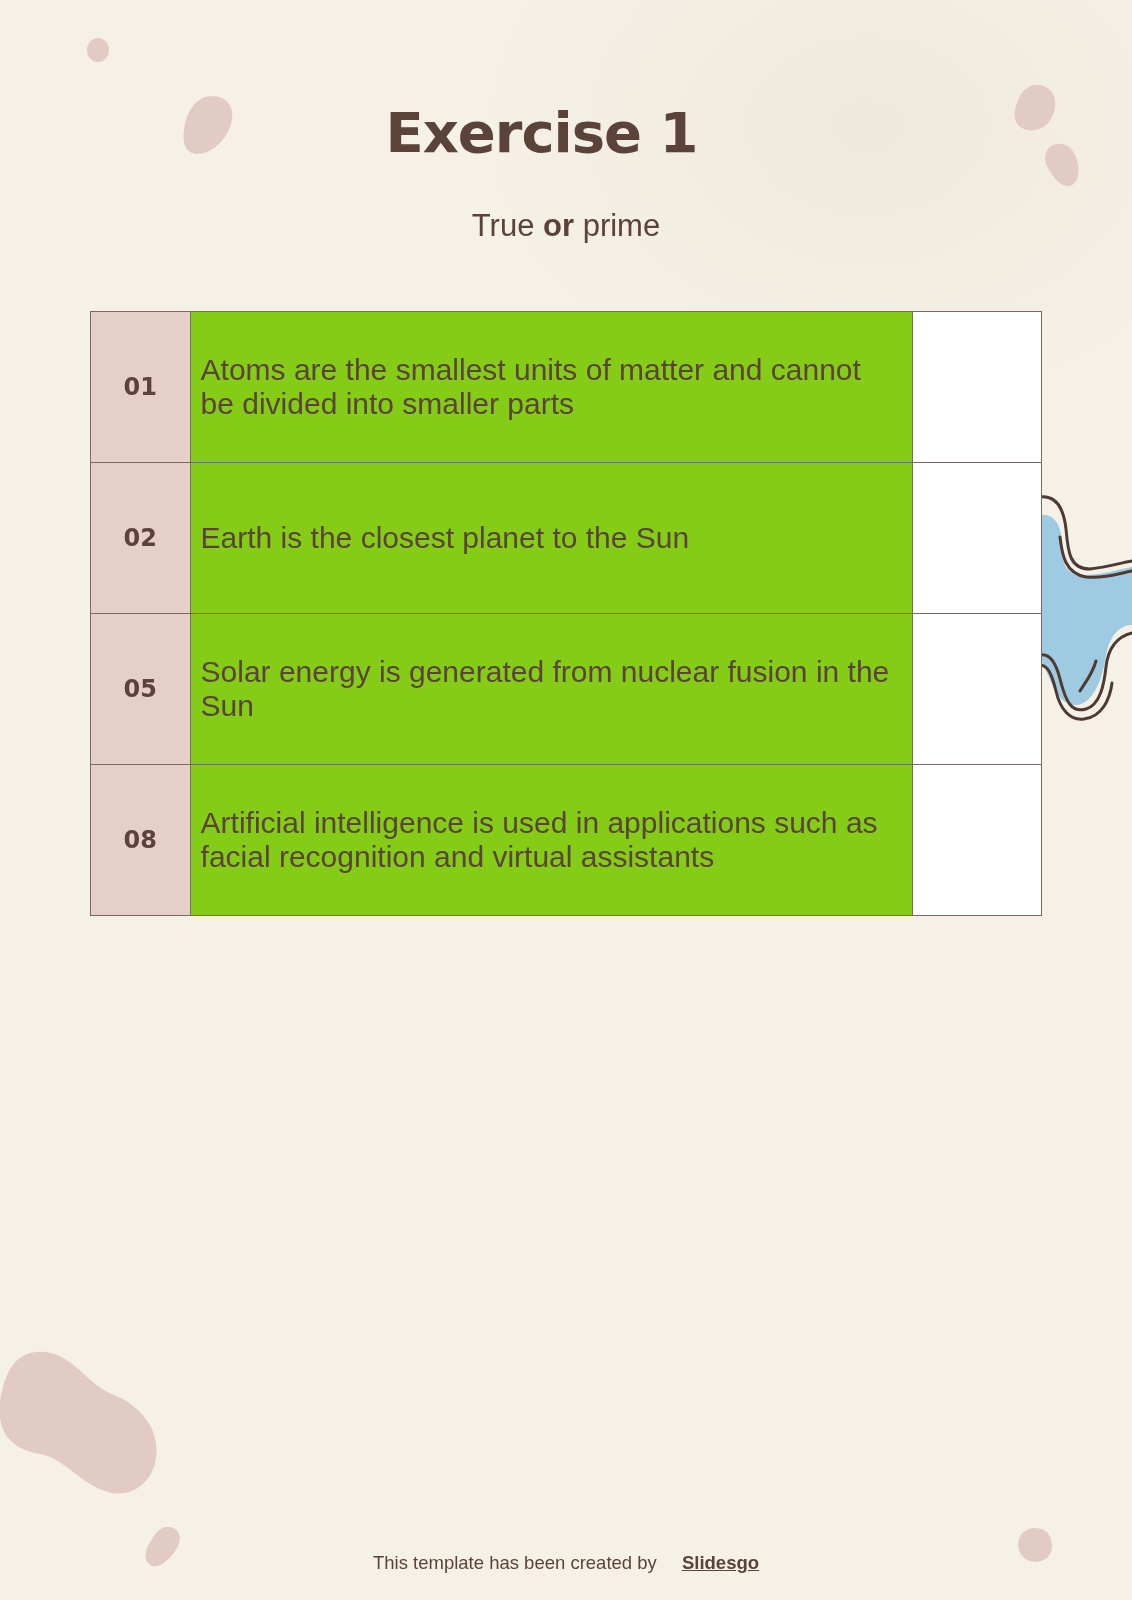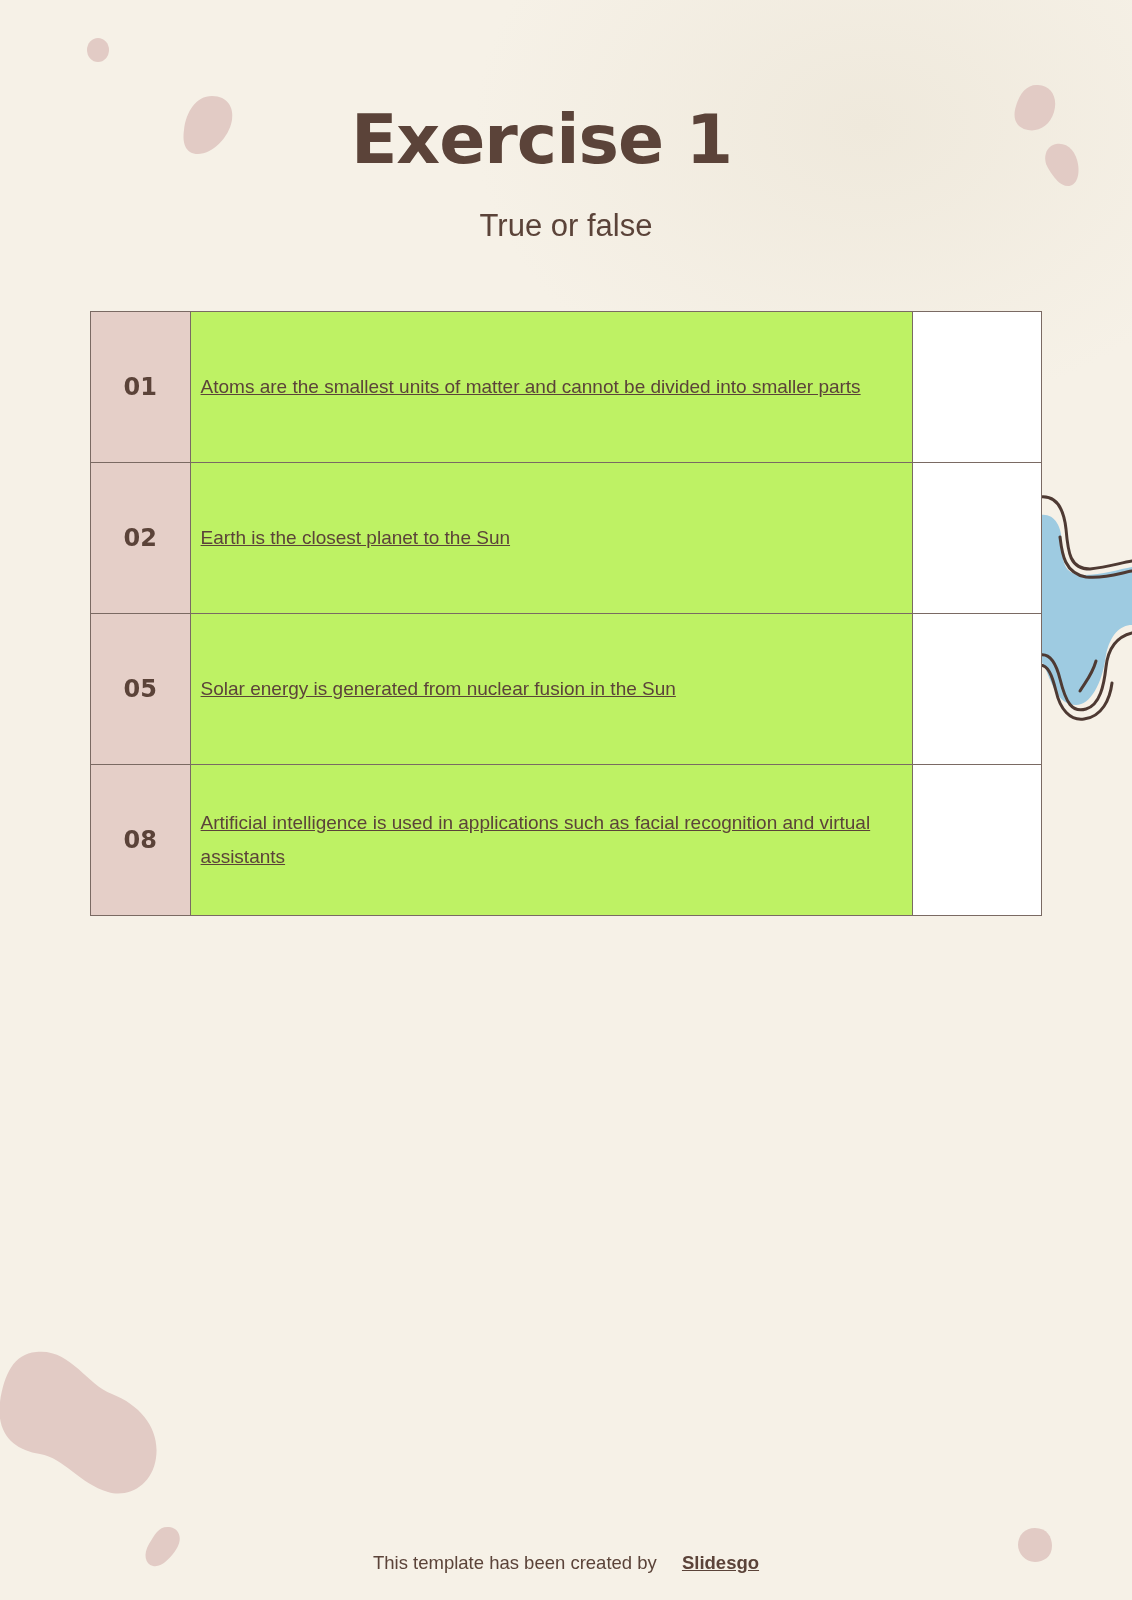--- a/index.html
+++ b/index.html
@@ -2,33 +2,33 @@
 <html><head>
 <meta charset="utf-8">
 <style>
   html, body { margin:0; padding:0; }
   body { width:1132px; height:1600px; position:relative; overflow:hidden;
     background:#f6f1e7; font-family:"Liberation Sans", sans-serif; color:#5b4339; }
   .bg-wash { position:absolute; left:470px; top:0; width:662px; height:420px;
     background:radial-gradient(ellipse at 60% 30%, #efe9dc 0%, rgba(239,233,220,0) 70%); }
   .blob { position:absolute; }
   .title { position:absolute; left:0; width:1083px; top:100px; text-align:center;
-    font-family:"DejaVu Sans", sans-serif; font-weight:bold; font-size:68px;
+    font-family:"DejaVu Sans", sans-serif; font-weight:bold; font-size:56px;
     letter-spacing:-1px; color:#5b4339; }
   .subtitle { position:absolute; left:0; width:1132px; top:208px; text-align:center;
     font-size:31px; color:#5b4339; }
   .subtitle b { font-weight:normal; }
-  .subtitle .or { font-weight:normal; }
+  .subtitle .or { font-weight:bold; }
   table.quiz { position:absolute; left:90px; top:311px; width:952px;
     border-collapse:collapse;padding-left:32px; }
   table.quiz td { border:1.5px solid #7a6a63; height:150px; padding:0; }
   td.num { width:99px; background:#e5cfc8; text-align:center;
     font-family:"DejaVu Sans", sans-serif; font-weight:bold; font-size:24px; color:#5b4339; }
-  td.stmt { width:705px; background:#bef264; font-size:19px; line-height:34px;
-    padding:0 10px !important; color:#5b4339;text-decoration:underline; }
+  td.stmt { width:705px; background:#84cc16; font-size:30px; line-height:34px;
+    padding:0 10px !important; color:#5b4339; }
   td.ans { width:129px; background:#ffffff; }
   .footer { position:absolute; left:0; width:1132px; top:1552px; text-align:center;
     font-size:18.5px; color:#5b4339; }
   .footer a { font-weight:bold; color:#5b4339; text-decoration:underline;margin-left:20px; }
 </style>
 </head>
 <body>
 
 <div class="bg-wash"></div>
 
@@ -57,21 +57,21 @@
 <svg class="blob" style="left:1040px;top:495px" width="92" height="230" viewBox="0 0 92 230">
   <path d="M0 20 C14 18 22 30 22 50 C22 70 26 80 44 80 C62 80 80 74 92 72 L92 130 C80 130 70 140 66 160 C62 190 50 210 36 210 C20 210 14 194 8 180 C4 168 0 165 0 165 Z" fill="#9ecbe1"></path>
   <path d="M0 2 C18 0 24 16 26 34 C28 58 30 74 50 74 C68 72 80 68 92 66" fill="none" stroke="#4e3a33" stroke-width="3" stroke-linecap="round"></path>
   <path d="M20 42 C22 58 24 78 46 82 C66 84 80 78 92 76" fill="none" stroke="#4e3a33" stroke-width="3" stroke-linecap="round"></path>
   <path d="M0 160 C10 158 16 168 20 184 C26 208 32 218 46 214 C60 210 64 190 66 172 C68 154 76 142 92 138" fill="none" stroke="#4e3a33" stroke-width="3" stroke-linecap="round"></path>
   <path d="M0 170 C8 170 12 180 16 196 C20 214 30 226 44 224 C62 222 70 204 72 188" fill="none" stroke="#4e3a33" stroke-width="3" stroke-linecap="round"></path>
   <path d="M40 196 C46 186 52 180 56 166" fill="none" stroke="#4e3a33" stroke-width="3" stroke-linecap="round"></path>
 </svg>
 
 <div class="title">Exercise 1</div>
-<div class="subtitle"><b>True</b><span class="or"> or </span><b>false</b></div>
+<div class="subtitle"><b>True</b><span class="or"> or </span><b>prime</b></div>
 
 <table class="quiz">
   <tbody>
       <tr>
     <td class="num">01</td>
     <td class="stmt">Atoms are the smallest units of matter and cannot be divided into smaller parts</td>
     <td class="ans"></td>
   </tr>
   <tr>
     <td class="num">02</td>

